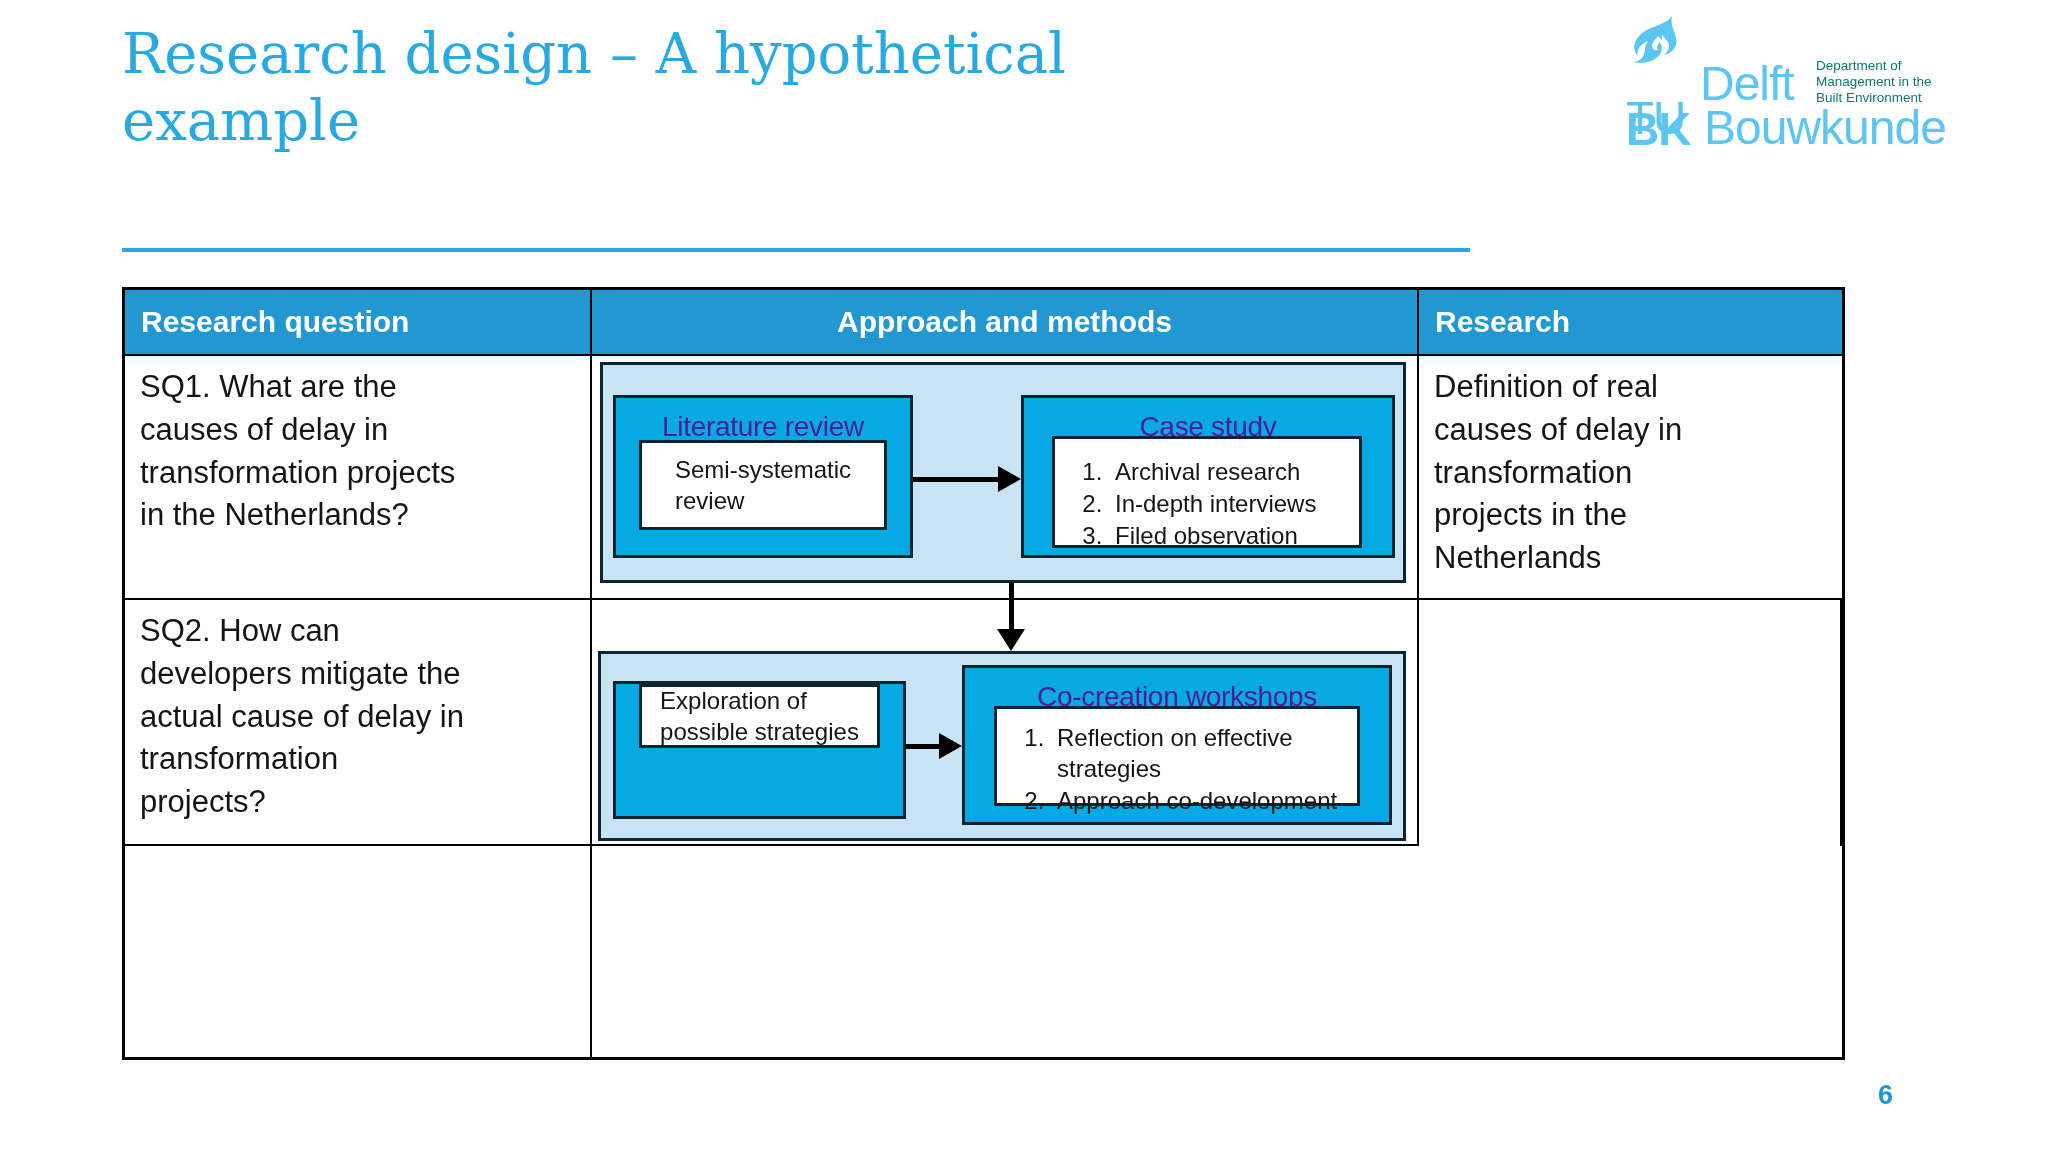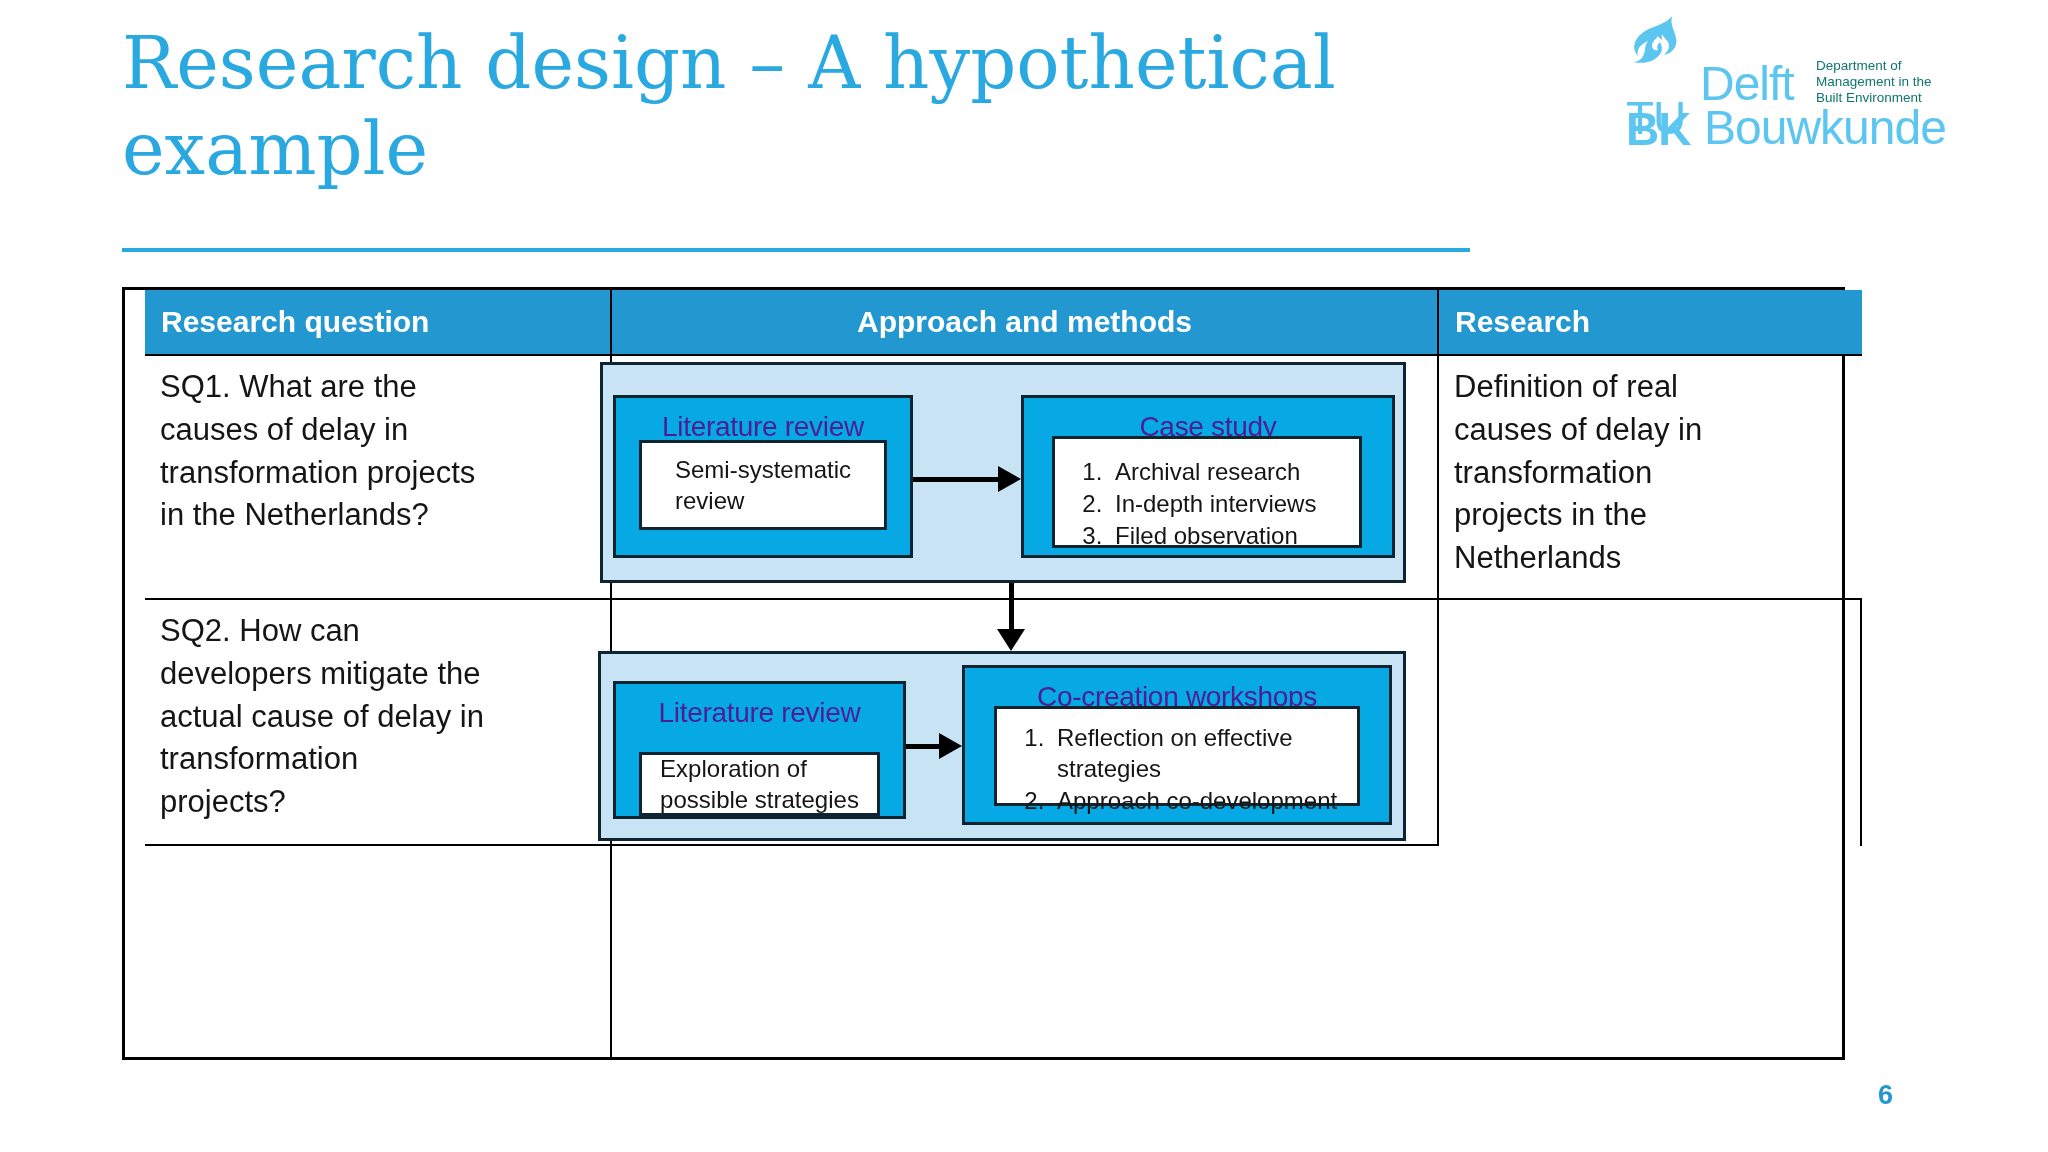--- a/index.html
+++ b/index.html
@@ -4,38 +4,38 @@
 <style>
   html,body{margin:0;padding:0;background:#ffffff;}
   body{width:2048px;height:1152px;position:relative;overflow:hidden;
        font-family:"Liberation Sans",sans-serif;color:#151515;}
   .abs{position:absolute;box-sizing:border-box;}
   .pre{white-space:pre-line;}
 
   
   .slide-title{left:122px;top:20px;width:1480px;
     font-family:"DejaVu Serif","Liberation Serif",serif;
-    font-size:72px;line-height:1.2;color:#2AA9E1;font-weight:400;}
+    font-size:56px;line-height:1.2;color:#2AA9E1;font-weight:400;}
   .title-rule{left:122px;top:248px;width:1348px;height:4px;background:#29A9E0;}
 
   
   .logo{left:1626px;top:14px;width:400px;height:140px;color:#5CC6F0;}
   .logo-row{position:absolute;white-space:nowrap;letter-spacing:-1px;}
   .logo-tu{left:0;top:44px;font-size:46px;font-weight:400;margin-top:33px;}
   .logo-delft{left:74px;top:42px;font-size:48px;font-weight:400;}
   .logo-bk{left:0;top:88px;font-size:46px;font-weight:700;}
   .logo-bouwkunde{left:78px;top:86px;font-size:48px;font-weight:400;}
   .logo-dept{position:absolute;left:190px;top:44px;font-size:13.5px;line-height:1.2;
     letter-spacing:0;color:#0f766e;}
   .flame{position:absolute;left:2px;top:2px;}
 
   
   .rq-table{left:122px;top:287px;width:1723px;height:773px;border:3px solid #000;
     display:grid;grid-template-columns:467px 827px 423px;
-    grid-template-rows:66px 244px 246px 1fr;background:#fff;padding-left:20px;}
+    grid-template-rows:66px 244px 246px 1fr;background:#fff;}
   .cell{box-sizing:border-box;border-right:2px solid #000;border-bottom:2px solid #000;}
   .cell.last-col{border-right:none;}
   .cell.last-row{border-bottom:none;}
   .th{background:#2397CF;color:#ffffff;font-weight:700;font-size:30px;
     display:flex;align-items:center;padding:0 16px;}
   .th.center{justify-content:center;}
   .td-text{font-size:31px;line-height:1.38;padding:10px 14px 10px 15px;}
 
   
   .panel{background:#C8E4F4;border:3px solid #0E2431;}
@@ -131,21 +131,21 @@
 </div>
 
 <div class="abs arrow-line-v" style="left:1009px;top:583px;height:48px;"></div>
 <div class="abs arrow-head-d" style="left:997px;top:629px;"></div>
 
 <div class="abs panel" style="left:598px;top:651px;width:808px;height:190px;"></div>
 
 <div class="abs bluebox" style="left:613px;top:681px;width:293px;height:138px;">
   <div class="bluebox-title">Literature review</div>
 </div>
-<div class="abs whitebox centered pre" style="left:639px;top:752px;width:241px;height:64px;">Exploration of
+<div class="abs whitebox centered pre" style="left:639px;top:684px;width:241px;height:64px;">Exploration of
 possible strategies</div>
 
 <div class="abs arrow-line-h" style="left:906px;top:744px;width:34px;"></div>
 <div class="abs arrow-head-r" style="left:939px;top:733px;"></div>
 
 <div class="abs bluebox" style="left:962px;top:665px;width:430px;height:160px;">
   <div class="bluebox-title">Co-creation workshops</div>
 </div>
 <div class="abs whitebox" style="left:994px;top:706px;width:366px;height:100px;">
   <ol style="padding-top:4px;">

